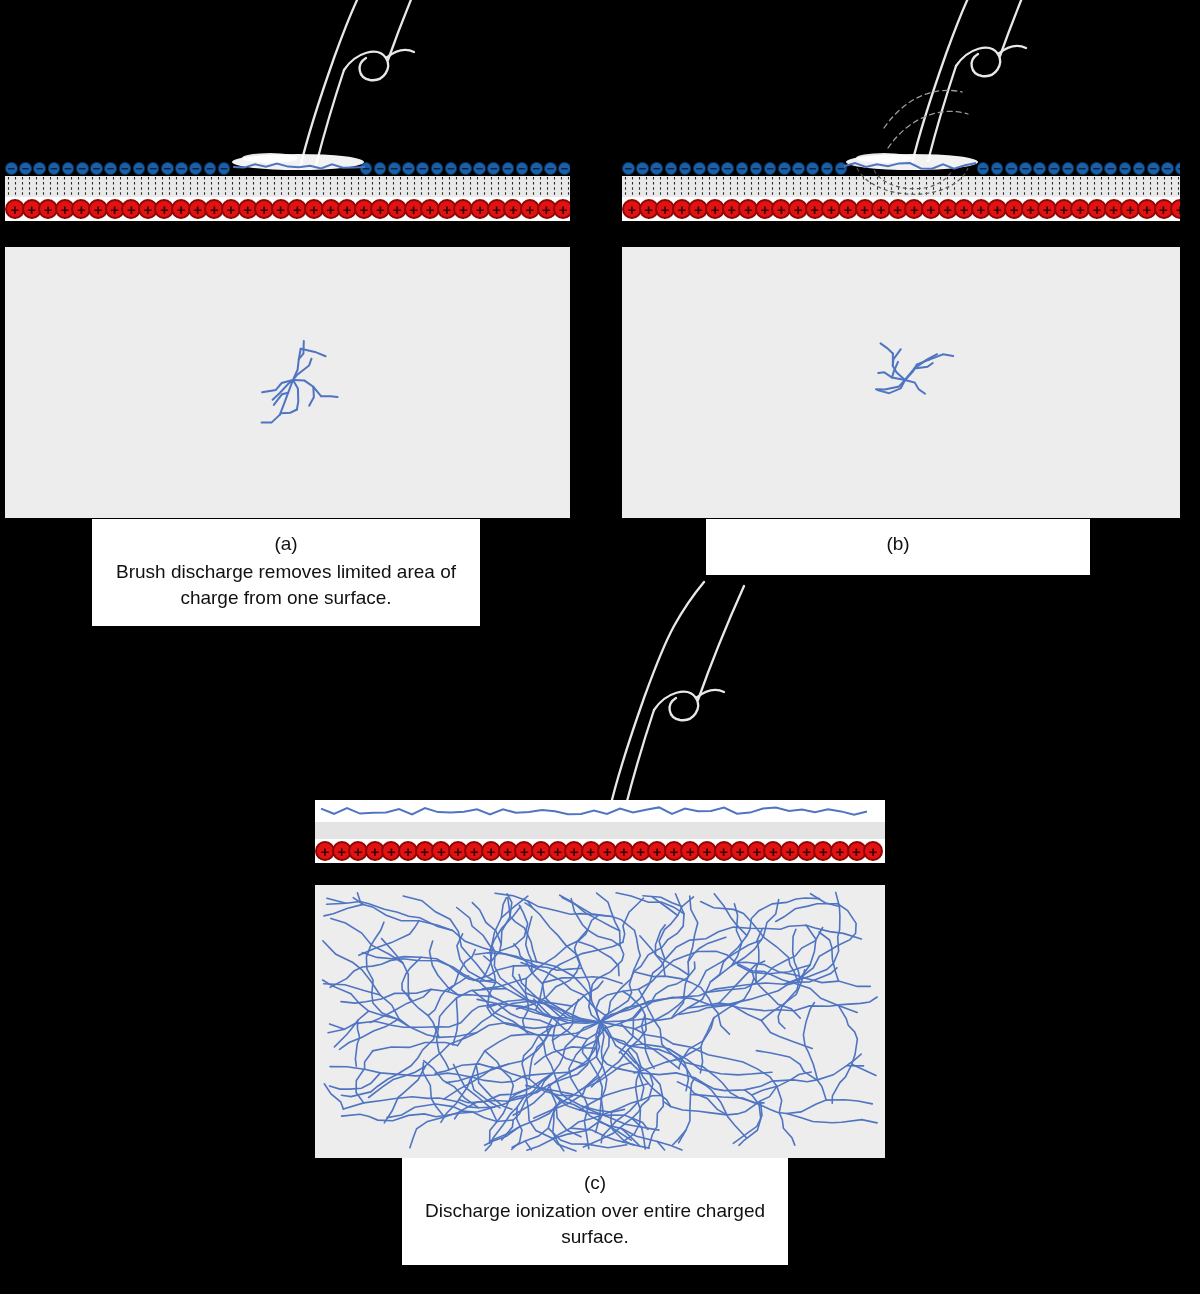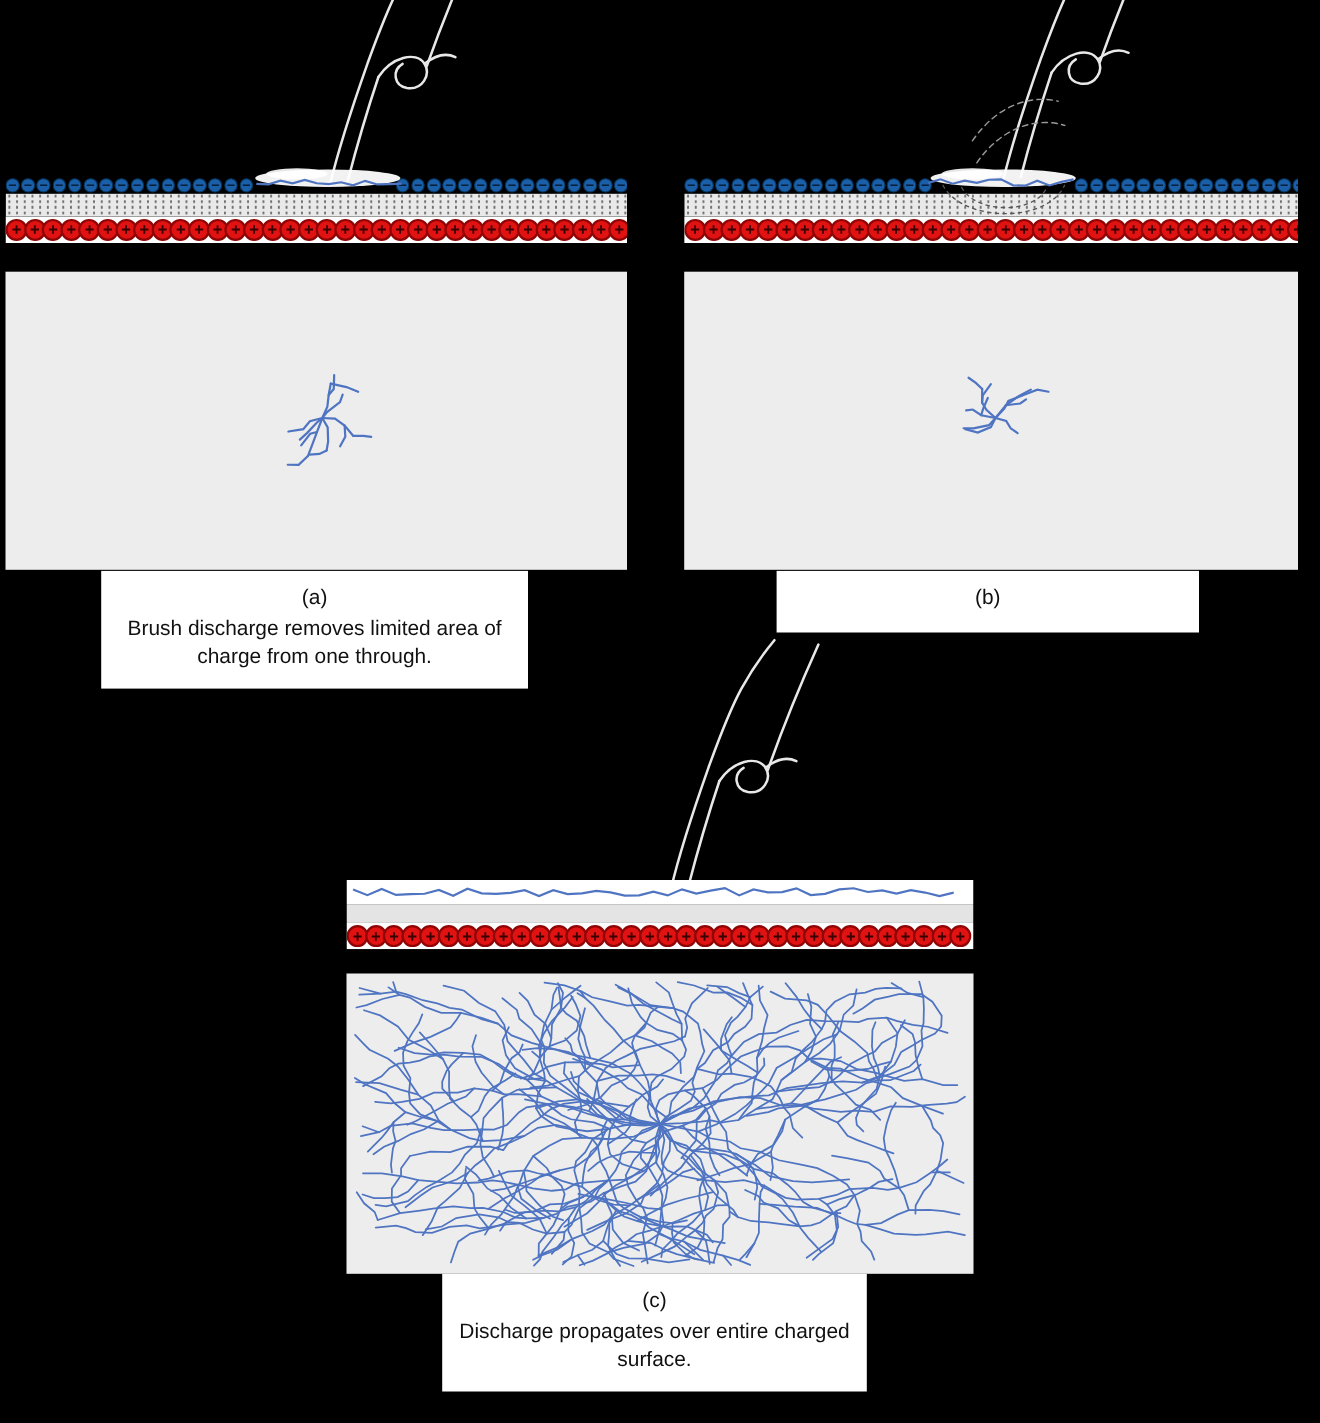--- a/index.html
+++ b/index.html
@@ -155,21 +155,21 @@
           <path d="M288.0,133.0 L276.7,136.0 L270.7,143.1 L257.2,145.3" fill="none" stroke="#4f74c2" stroke-width="2" stroke-linecap="round"></path>
           <path d="M293.8,112.1 L298.4,106.7 L298.8,94.0" fill="none" stroke="#4f74c2" stroke-width="2" stroke-linecap="round"></path>
           <path d="M295.7,101.7 L310.0,104.9 L320.6,109.2" fill="none" stroke="#4f74c2" stroke-width="2" stroke-linecap="round"></path>
           <path d="M288.0,133.0 L292.6,122.7 L293.8,112.1 L295.7,101.7" fill="none" stroke="#4f74c2" stroke-width="2" stroke-linecap="round"></path>
           <path d="M288.0,133.0 L292.3,127.6 L304.1,118.5 L306.5,111.7" fill="none" stroke="#4f74c2" stroke-width="2" stroke-linecap="round"></path>
         </svg>
     </div>
 
     <div class="caption" style="left:92px;top:519px;width:388px">
       <div class="cap-label">(a)</div>
-      <div class="cap-text">Brush discharge removes limited area of charge from one through.</div>
+      <div class="cap-text">Brush discharge removes limited area of charge from one surface.</div>
     </div>
   </section>
 
   <section>
     <svg class="hand" style="left:884px;top:-62px" width="200" height="240" viewBox="0 0 200 240">
       <path d="M28,226 C36,192 50,150 62,116 C70,94 80,66 92,44 C102,26 112,12 122,0"></path>
       <path d="M44,223 C52,192 62,158 72,128"></path>
       <path d="M72,128 C84,110 106,104 114,116 C120,126 112,140 98,138 C86,136 84,122 94,116"></path>
       <path d="M116,118 C128,84 144,44 162,4"></path>
       <path d="M114,116 C124,108 134,106 142,110"></path>
@@ -546,17 +546,17 @@
           <path d="M432.0,50.6 L421.5,39.9 L416.0,32.8 L408.9,21.0 L399.2,8.8" fill="none" stroke="#4f74c2" stroke-width="1.6" stroke-linecap="round"></path>
           <path d="M285.0,137.0 L305.3,136.1 L322.2,134.7 L331.6,133.6 L340.5,135.6 L356.4,133.2 L372.8,123.0 L387.2,114.4 L390.8,107.4 L395.4,96.9 L404.7,89.5 L408.3,77.4 L415.4,69.3 L422.9,62.5 L432.0,50.6 L434.9,44.5 L436.4,33.5 L443.9,25.7 L457.3,18.9 L471.6,17.4 L481.0,14.0 L490.5,13.0 L504.5,13.6" fill="none" stroke="#4f74c2" stroke-width="1.6" stroke-linecap="round"></path>
           <path d="M483.0,97.1 L479.1,86.7 L475.0,80.0 L473.5,72.4 L461.9,62.0 L447.5,51.4" fill="none" stroke="#4f74c2" stroke-width="1.6" stroke-linecap="round"></path>
           <path d="M412.3,119.6 L421.7,117.4 L435.1,114.4 L444.5,111.5 L463.3,105.7 L472.6,99.6 L483.0,97.1 L494.3,97.0 L503.4,93.4 L515.7,88.6 L521.9,82.9" fill="none" stroke="#4f74c2" stroke-width="1.6" stroke-linecap="round"></path>
           <path d="M285.0,137.0 L302.2,127.6 L311.3,122.8 L325.8,119.6 L338.2,116.6 L357.5,112.4 L376.5,113.4 L396.2,120.2 L412.3,119.6 L424.5,122.8 L438.4,124.4 L449.2,125.7 L463.9,124.7 L479.2,125.8 L494.5,120.9 L514.2,121.3 L526.8,119.6 L545.6,118.4 L554.6,117.0 L562.2,112.0" fill="none" stroke="#4f74c2" stroke-width="1.6" stroke-linecap="round"></path>
         </svg>
     </div>
 
     <div class="caption" style="left:402px;top:1158px;width:386px">
       <div class="cap-label">(c)</div>
-      <div class="cap-text">Discharge propagates over entire charged surface.</div>
+      <div class="cap-text">Discharge ionization over entire charged surface.</div>
     </div>
   </section>
 
 </div>
 
 </body></html>

